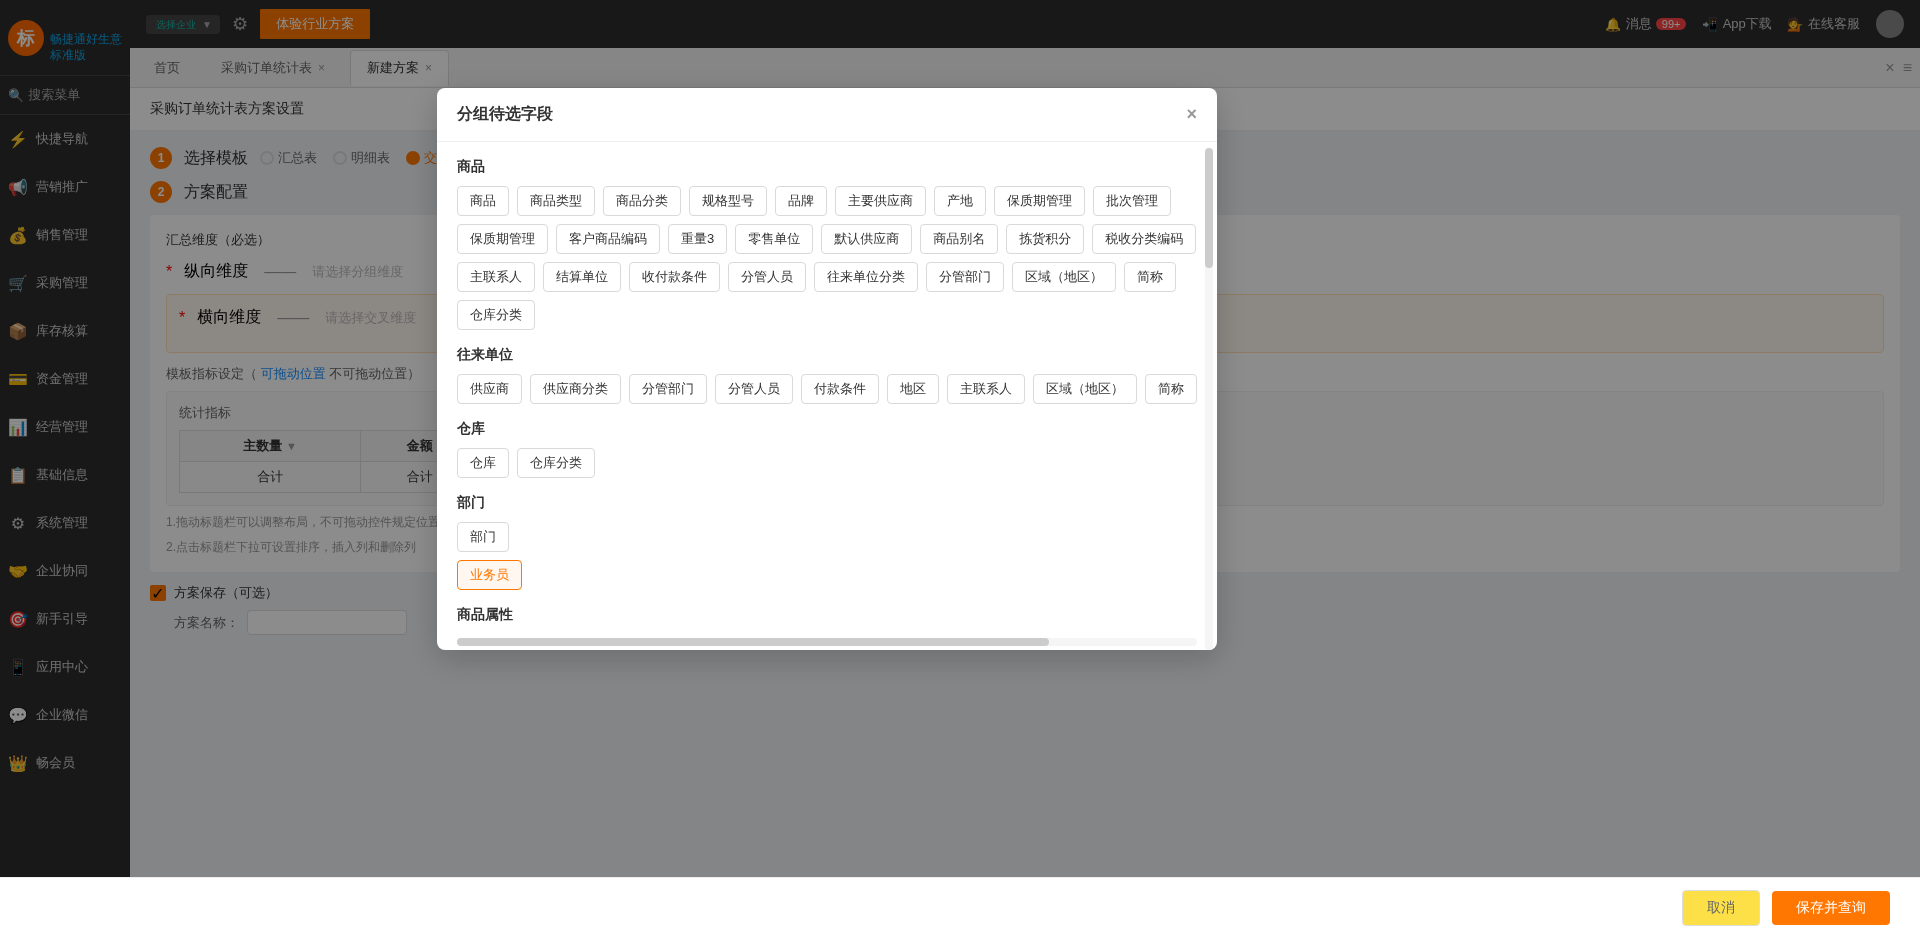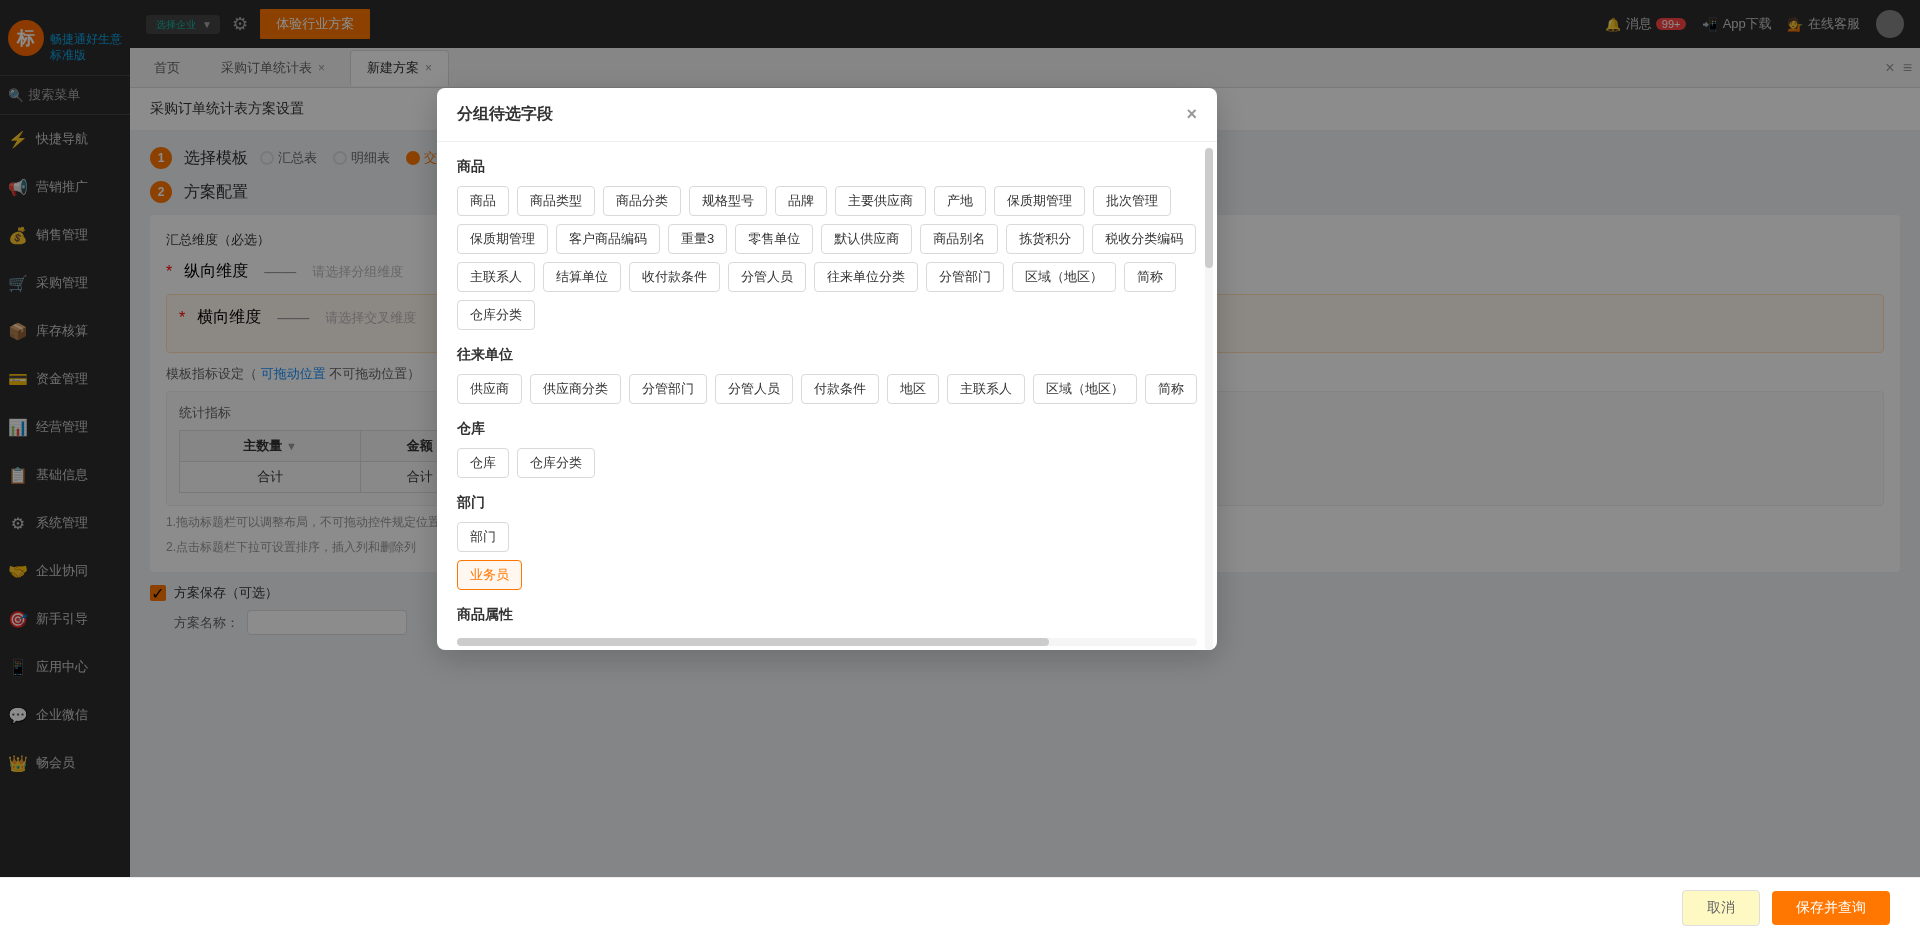--- a/index.html
+++ b/index.html
@@ -143,21 +143,21 @@
     .field-tag.orange { border-color: #ff7700; color: #ff7700; background: #fff7f0; }
 
     
     .bottom-bar {
       position: fixed; left: 0; bottom: 0; right: 0; height: 60px;
       background: white; border-top: 1px solid #eee;
       display: flex; align-items: center; justify-content: flex-end; padding: 0 30px; gap: 12px;
       z-index: 102;
     }
     .btn-cancel {
-      padding: 8px 24px; border: 1px solid #ddd; background: #fef9c3;
+      padding: 8px 24px; border: 1px solid #ddd; background: #fde047;
       color: #666; border-radius: 4px; font-size: 14px; cursor: pointer;
     }
     .btn-confirm {
       padding: 8px 24px; background: #ff7700; border: none;
       color: white; border-radius: 4px; font-size: 14px; cursor: pointer;
     }
 
     
     .stats-area { background: #f9f9f9; border: 1px solid #eee; border-radius: 4px; padding: 12px; }
     .stats-label { font-size: 13px; color: #666; margin-bottom: 8px; }

